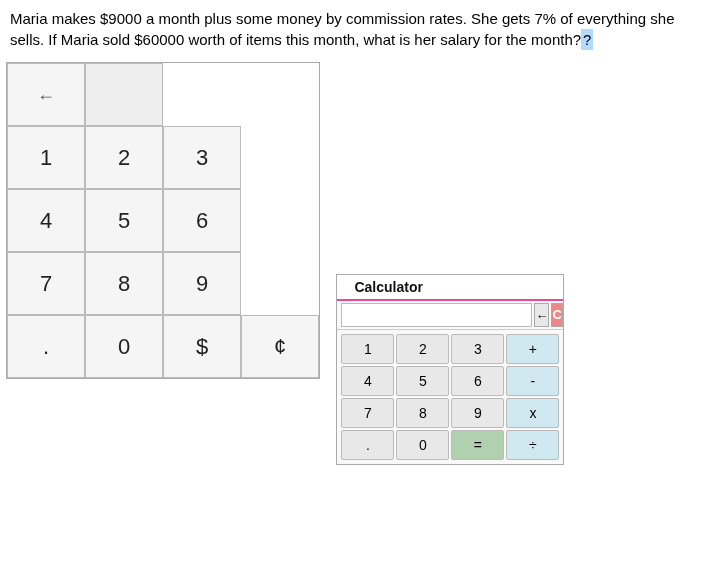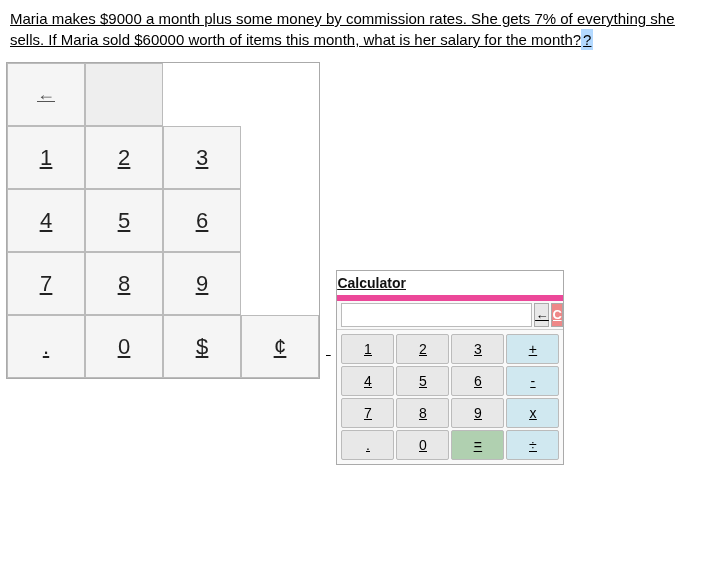--- a/index.html
+++ b/index.html
@@ -1,15 +1,15 @@
 <!DOCTYPE html>
 <html><head>
   <meta charset="utf-8">
   <style>
-    * { box-sizing: border-box; margin: 0; padding: 0; text-decoration: underline; }
+    * { box-sizing: border-box; margin: 0; padding: 0; }
     body {
       width: 719px;
       height: 575px;
       background: #fff;
       font-family: Arial, sans-serif;
       font-size: 16px;
       overflow: hidden;
     }
     .question-text {
       padding: 8px 10px;
@@ -52,25 +52,25 @@
       cursor: default;
     }
     .calculator-panel {
       border: 1.5px solid #aaa;
       display: inline-block;
       margin: 6px 6px;
       background: #f9f9f9;
       width: 228px;
     }
     .calc-title {
-      padding: 4px 0;
+      padding: 4px 17px;
       font-size: 14px;
       font-weight: bold;
       color: #111;
-      border-bottom: 6px solid #ec4899;
+      border-bottom: 2px solid #ec4899;
       background: #fff;
     }
     .calc-display {
       display: flex;
       align-items: center;
       padding: 2px 4px;
       border-bottom: 1px solid #ccc;
     }
     .calc-display-input {
       flex: 1;

